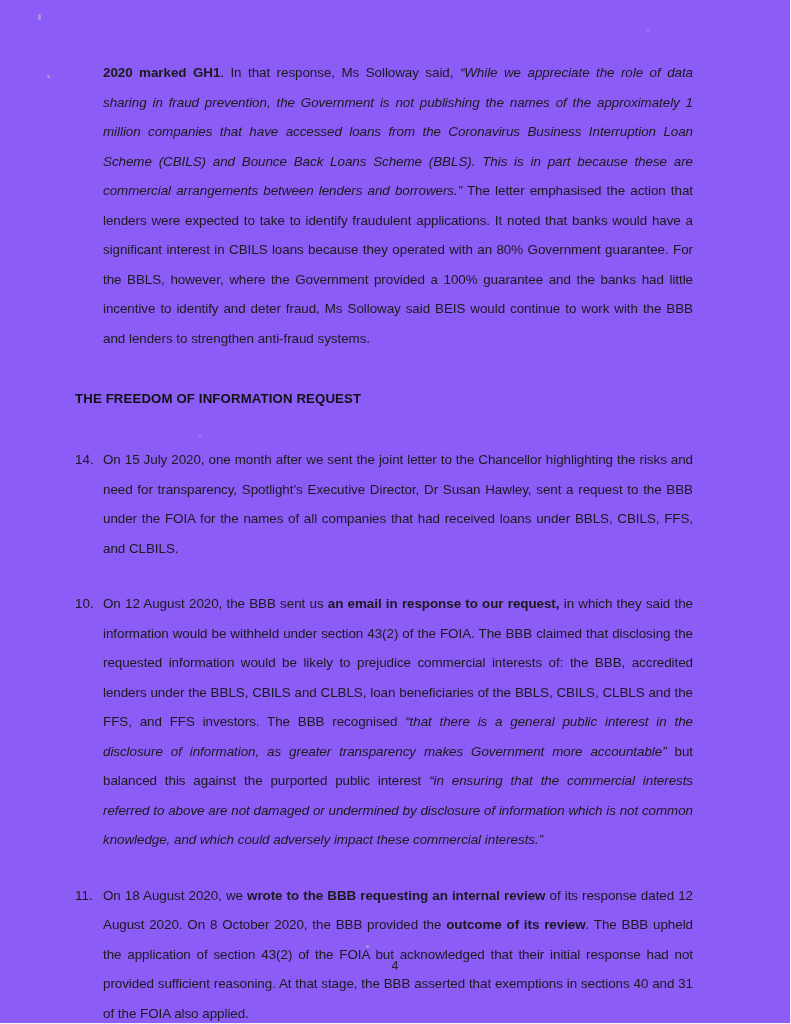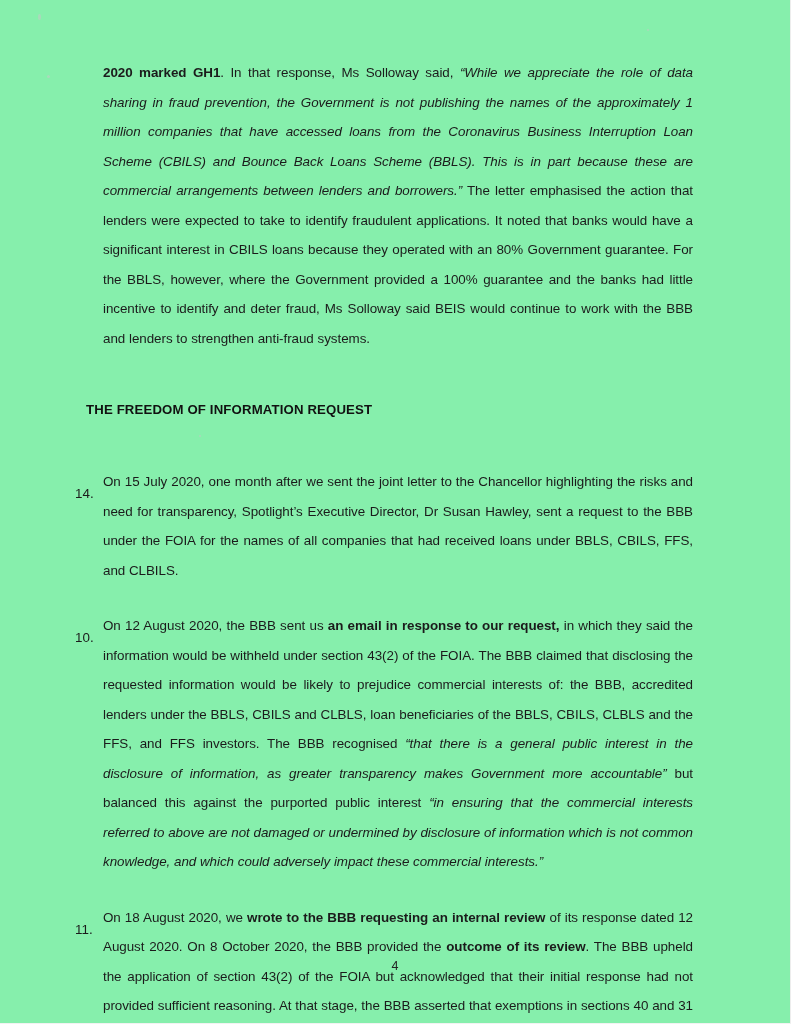--- a/index.html
+++ b/index.html
@@ -4,21 +4,21 @@
 <style>
   html, body {
     margin: 0;
     padding: 0;
     background: #ffffff;
   }
   .page {
     position: relative;
     width: 791px;
     height: 1024px;
-    background: #86efac;
+    background: #8b5cf6;
     box-sizing: border-box;
     border-right: 1px solid #ededed;
     border-bottom: 1px solid #f2f2f2;
     overflow: hidden;
     font-family: "Liberation Sans", sans-serif;
     color: #1b1b1b;
   }
 
   
   .speck {
@@ -49,33 +49,33 @@
   
   .para-cont {
     padding-left: 28px;
   }
 
   .section-heading {
     font-size: 13.2px;
     font-weight: bold;
     letter-spacing: .15px;
     line-height: 20px;
-    margin: 11px;
+    margin: 0;
     color: #111111;
   }
 
   
   .numbered {
     position: relative;
     padding-left: 28px;
   }
   .numbered > .num {
     position: absolute;
     left: 0;
-    top: 12px;
+    top: 0;
     width: 24px;
     font-size: 13.4px;
     line-height: 29.5px;
     text-align: left;
     white-space: nowrap;
   }
 
   b, .b { font-weight: bold; }
   i, .i { font-style: italic; }
 

